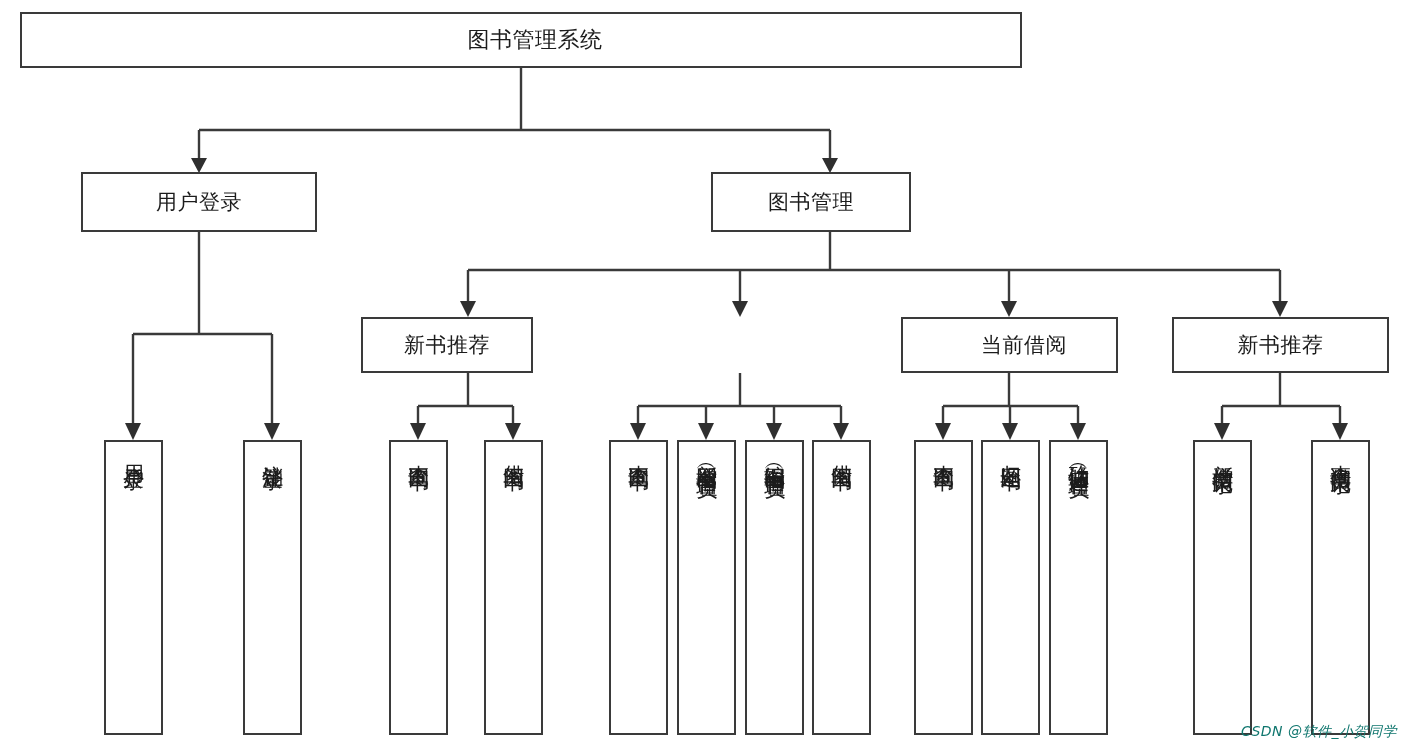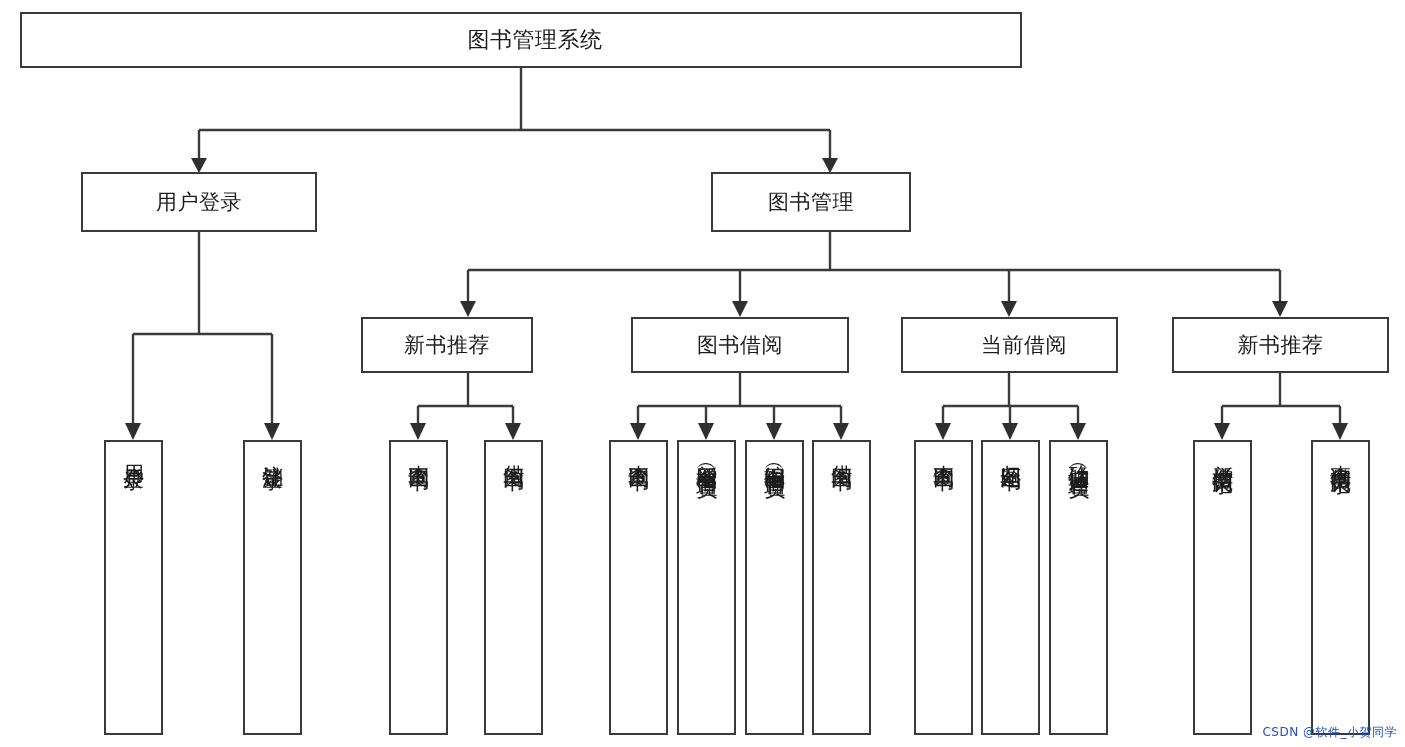--- a/index.html
+++ b/index.html
@@ -58,24 +58,25 @@
     stroke:#3a3a3a;
     stroke-width:2.4;
     fill:none;
   }
   #wires polygon{ fill:#2f2f2f; }
   
   #watermark{
     position:absolute;
     right:8px;
     bottom:6px;
-    font-size:12px;
-    color:#1d4ed8;
+    font-size:14px;
+    color:#0f766e;
     white-space:nowrap;
     letter-spacing:.5px;
+    font-style:italic;
   }
 </style>
 </head>
 <body>
 
 <div id="canvas">
 
   <svg id="wires" viewBox="0 0 1405 747">
 
     <line x1="521" y1="68" x2="521" y2="130"></line>
@@ -145,23 +146,20 @@
   <div class="node" style="left:81px;  top:172px; width:236px; height:60px;">
     <span class="label">用户登录</span>
   </div>
   <div class="node" style="left:711px; top:172px; width:200px; height:60px;">
     <span class="label">图书管理</span>
   </div>
 
   <div class="node" style="left:361px;  top:317px; width:172px; height:56px;">
     <span class="label">新书推荐</span>
   </div>
-  <div class="node" style="left:631px;  top:317px; width:218px; height:56px;">
-    <span class="label">图书借阅</span>
-  </div>
   <div class="node" style="left:901px;  top:317px; width:217px; height:56px;padding-left:29px;">
     <span class="label">当前借阅</span>
   </div>
   <div class="node" style="left:1172px; top:317px; width:217px; height:56px;">
     <span class="label">新书推荐</span>
   </div>
 
   <div class="node leaf" style="left:104px; top:440px; width:59px; height:295px;">
     <span class="label">用户登录</span>
   </div>

